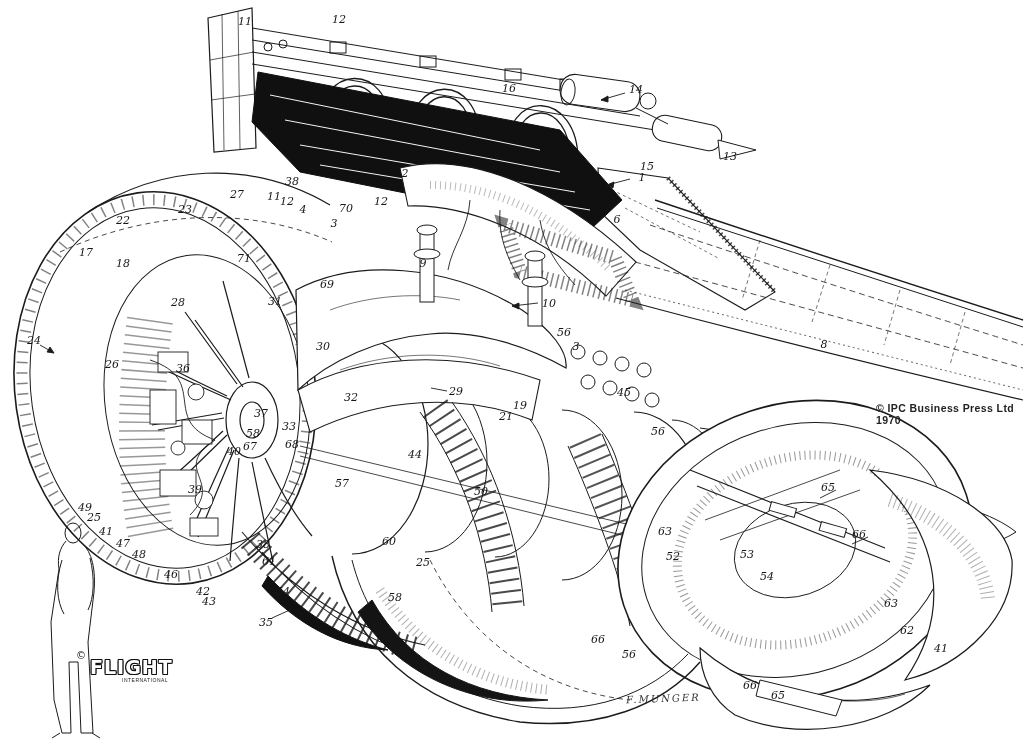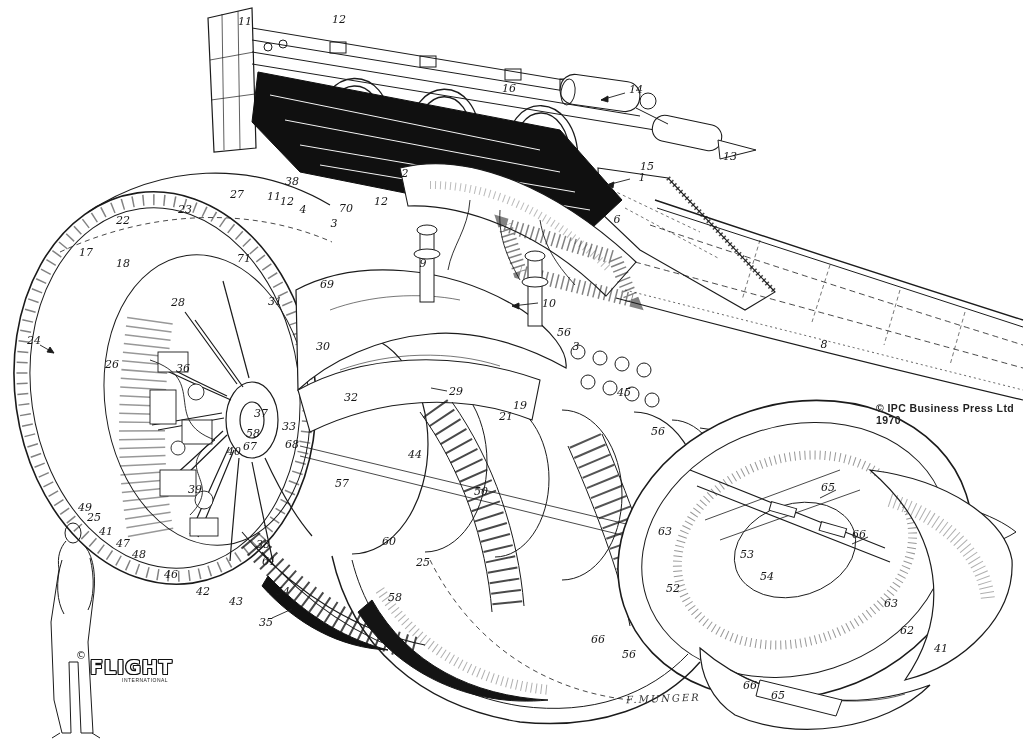--- a/index.html
+++ b/index.html
@@ -260,35 +260,35 @@
       <span class="callout" style="left: 292px; top: 444px;">68</span>
       <span class="callout" style="left: 234px; top: 451px;">40</span>
       <span class="callout" style="left: 195px; top: 489px;">39</span>
       <span class="callout" style="left: 85px; top: 507px;">49</span>
       <span class="callout" style="left: 94px; top: 517px;">25</span>
       <span class="callout" style="left: 106px; top: 531px;">41</span>
       <span class="callout" style="left: 123px; top: 543px;">47</span>
       <span class="callout" style="left: 139px; top: 554px;">48</span>
       <span class="callout" style="left: 171px; top: 574px;">46</span>
       <span class="callout" style="left: 203px; top: 591px;">42</span>
-      <span class="callout" style="left: 236px; top: 601px;">43</span>
+      <span class="callout" style="left: 209px; top: 601px;">43</span>
       <span class="callout" style="left: 266px; top: 622px;">35</span>
       <span class="callout" style="left: 263px; top: 544px;">38</span>
       <span class="callout" style="left: 269px; top: 561px;">61</span>
       <span class="callout" style="left: 283px; top: 591px;">54</span>
       <span class="callout" style="left: 415px; top: 454px;">44</span>
       <span class="callout" style="left: 342px; top: 483px;">57</span>
       <span class="callout" style="left: 481px; top: 491px;">50</span>
       <span class="callout" style="left: 389px; top: 541px;">60</span>
       <span class="callout" style="left: 423px; top: 562px;">25</span>
       <span class="callout" style="left: 395px; top: 597px;">58</span>
       <span class="callout" style="left: 624px; top: 392px;">45</span>
       <span class="callout" style="left: 658px; top: 431px;">56</span>
       <span class="callout" style="left: 665px; top: 531px;">63</span>
-      <span class="callout" style="left: 673px; top: 588px;">52</span>
+      <span class="callout" style="left: 673px; top: 556px;">52</span>
       <span class="callout" style="left: 747px; top: 554px;">53</span>
       <span class="callout" style="left: 767px; top: 576px;">54</span>
       <span class="callout" style="left: 828px; top: 487px;">65</span>
       <span class="callout" style="left: 859px; top: 534px;">66</span>
       <span class="callout" style="left: 891px; top: 603px;">63</span>
       <span class="callout" style="left: 907px; top: 630px;">62</span>
       <span class="callout" style="left: 941px; top: 648px;">41</span>
       <span class="callout" style="left: 598px; top: 639px;">66</span>
       <span class="callout" style="left: 629px; top: 654px;">56</span>
       <span class="callout" style="left: 750px; top: 685px;">66</span>

